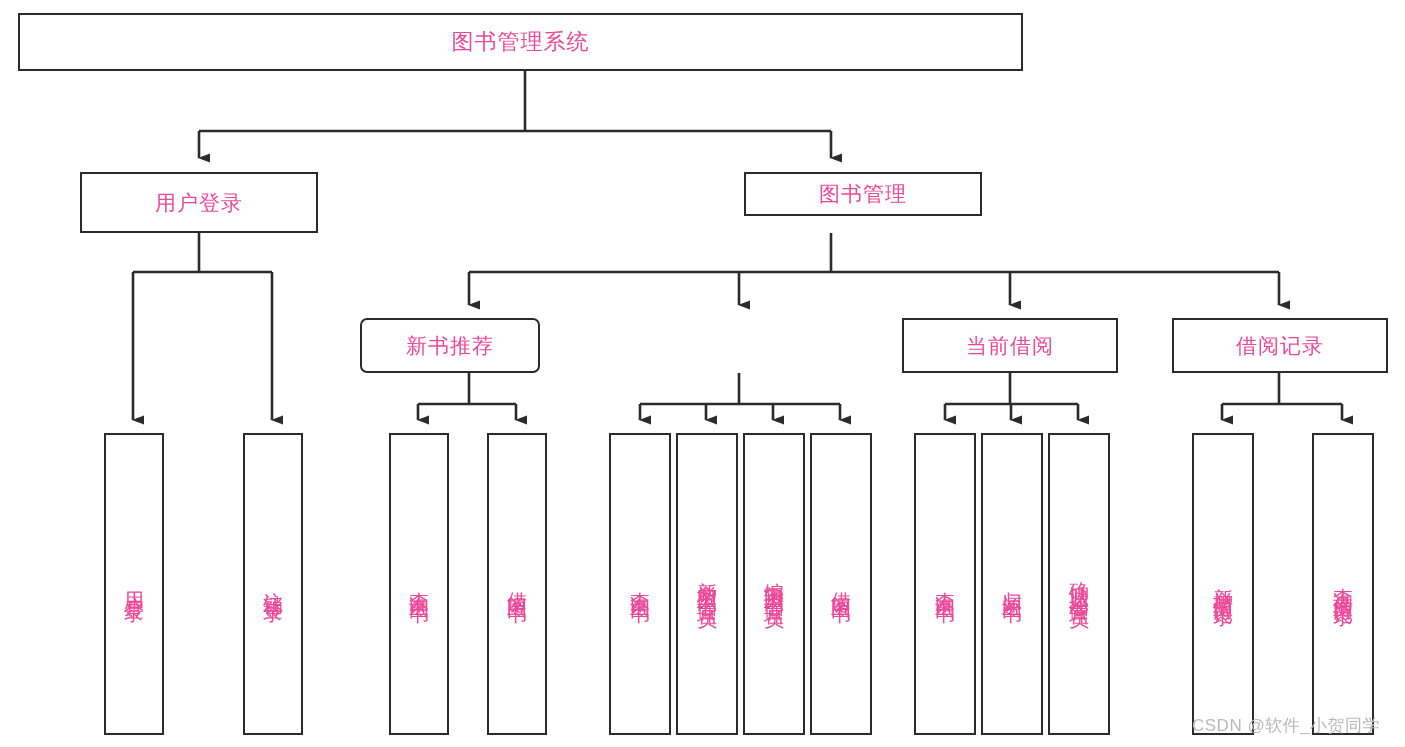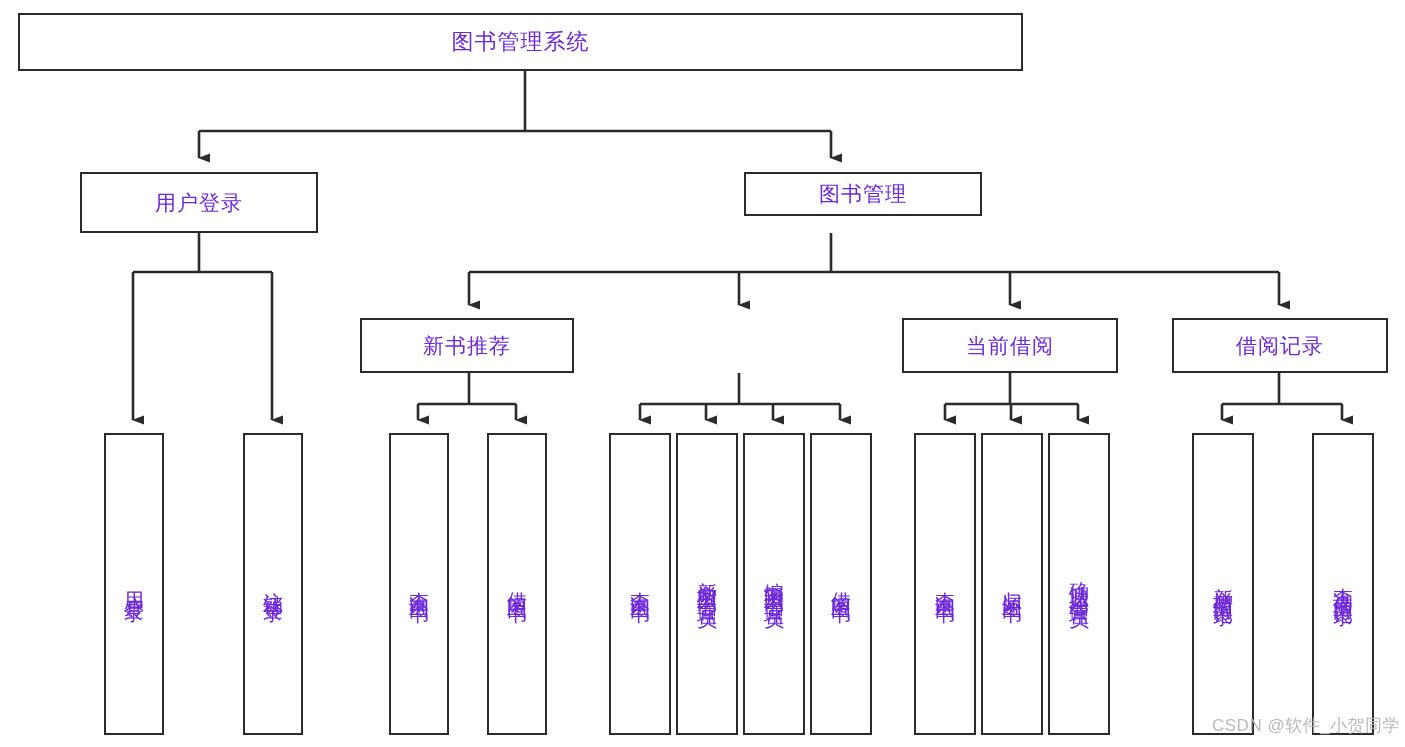--- a/index.html
+++ b/index.html
@@ -27,21 +27,21 @@
     pointer-events: none;
   }
   .node {
     position: absolute;
     box-sizing: border-box;
     border: 2.5px solid #2b2b2b;
     background: #ffffff;
     display: flex;
     align-items: center;
     justify-content: center;
-    color: #6d28d9;
+    color: #ec4899;
   }
   .node.horiz {
     font-size: 21px;
     letter-spacing: 1px;
     line-height: 1.2;
   }
   .node.root {
     font-size: 22px;
   }
   .node.vert {
@@ -59,21 +59,20 @@
     display: block;
     white-space: nowrap;
   }
   .watermark {
     position: absolute;
     font-size: 17px;
     color: #b9b9b9;
     white-space: nowrap;
     letter-spacing: 0.5px;
     pointer-events: none;
-    margin-left: 20px;
   }
 </style>
 </head>
 <body>
 
 <div id="canvas">
 
   <svg id="edges" viewBox="0 0 1405 747" width="1405" height="747">
     <defs>
       <marker id="arr" markerWidth="10" markerHeight="12" refX="4.6" refY="11" orient="auto" markerUnits="userSpaceOnUse">
@@ -129,21 +128,21 @@
   </div>
 
   <div class="node horiz" style="left:80px; top:172px; width:238px; height:61px;">
     <span>用户登录</span>
   </div>
 
   <div class="node horiz" style="left:744px; top:172px; width:238px; height:44px;">
     <span>图书管理</span>
   </div>
 
-  <div class="node horiz" style="left:360px; top:318px; width:214px; height:55px;">
+  <div class="node horiz" style="left:360px; top:318px; width:180px; height:55px;border-radius:7px;">
     <span>新书推荐</span>
   </div>
 
 
   <div class="node horiz" style="left:1172px; top:318px; width:216px; height:55px;">
     <span>借阅记录</span>
   </div>
 
   <div class="node horiz" style="left:902px; top:318px; width:216px; height:55px;">
     <span>当前借阅</span>

